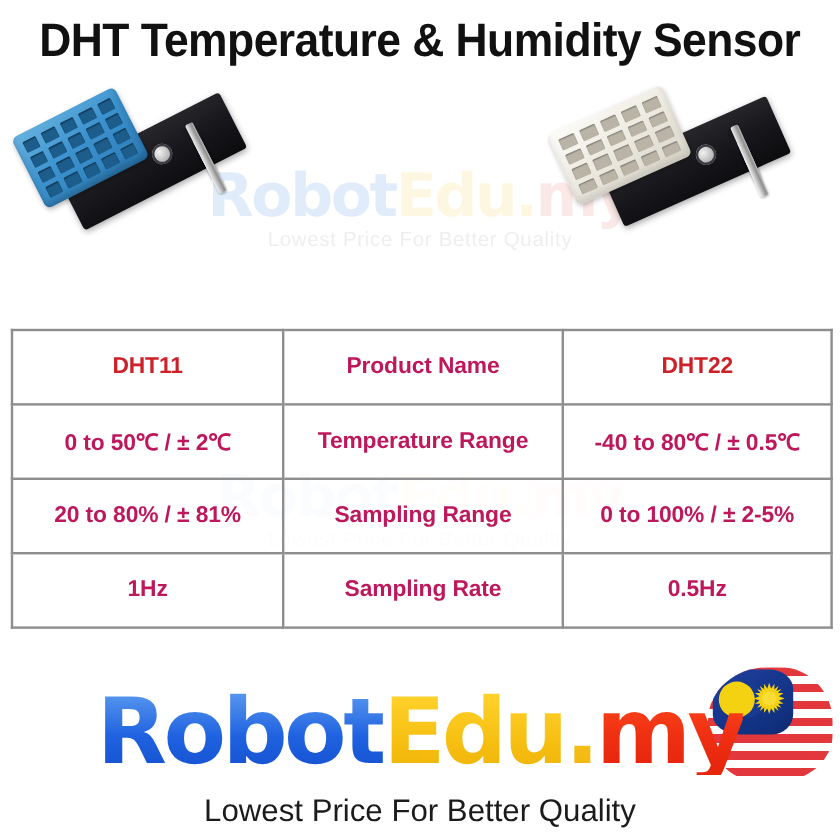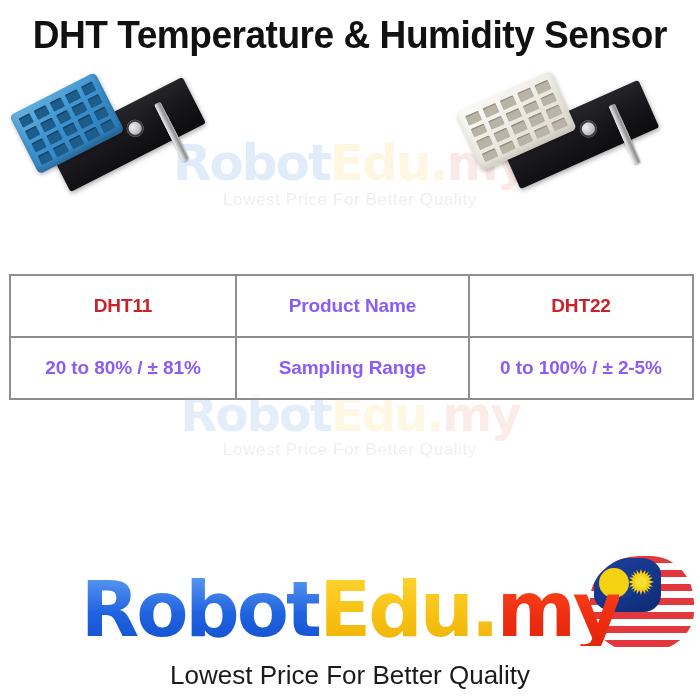--- a/index.html
+++ b/index.html
@@ -195,21 +195,21 @@
     margin-top: 44px;
   }
   .spec-table td {
     border: 2px solid #8e8e8e;
     text-align: center;
     vertical-align: middle;
     height: 58px;
     font-family: "Liberation Sans Narrow", "Liberation Sans", sans-serif;
     font-weight: bold;
     font-size: 19px;
-    color: #8b5cf6;
+    color: #be185d;
     background: rgba(255,255,255,0.82);
     letter-spacing: -0.1px;
   }
   .spec-table col.c-left   { width: 226px; }
   .spec-table col.c-mid    { width: 233px; }
   .spec-table col.c-right  { width: 224px; }
   .cell-model {
     color: #cc2129 !important;
     font-size: 21px;
   }
@@ -471,23 +471,33 @@
         <col class="c-mid">
         <col class="c-right">
     </colgroup>
     <tbody>
       <tr>
         <td class="cell-model">DHT11</td>
         <td class="cell-label">Product Name</td>
         <td class="cell-model">DHT22</td>
       </tr>
       <tr>
+        <td class="cell-val">0 to 50℃ / ± 2℃</td>
+        <td class="cell-label">Temperature Range</td>
+        <td class="cell-val">-40 to 80℃ / ± 0.5℃</td>
+      </tr>
+      <tr>
         <td class="cell-val">20 to 80% / ± 81%</td>
         <td class="cell-label">Sampling Range</td>
         <td class="cell-val">0 to 100% / ± 2-5%</td>
+      </tr>
+      <tr>
+        <td class="cell-val">1Hz</td>
+        <td class="cell-label">Sampling Rate</td>
+        <td class="cell-val">0.5Hz</td>
       </tr>
     </tbody>
   </table>
 
   <div class="footer">
 
     <div class="flag">
       <div class="flag-inner">
         <div class="stripes"></div>
         <div class="canton"></div>

